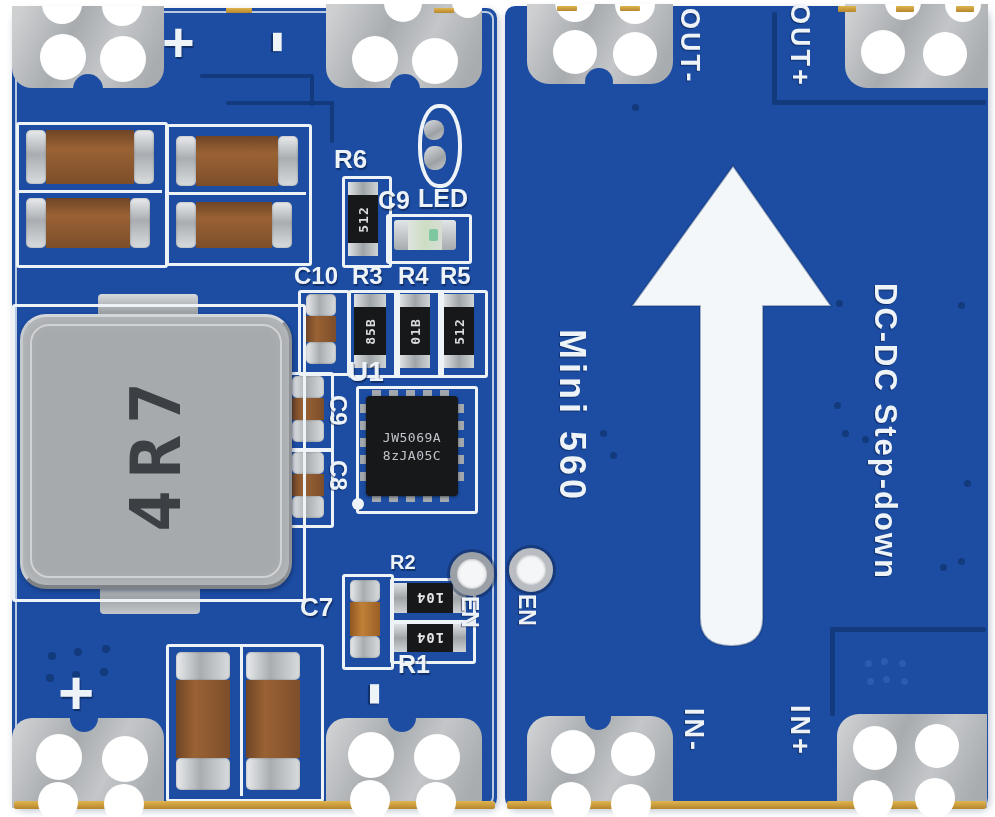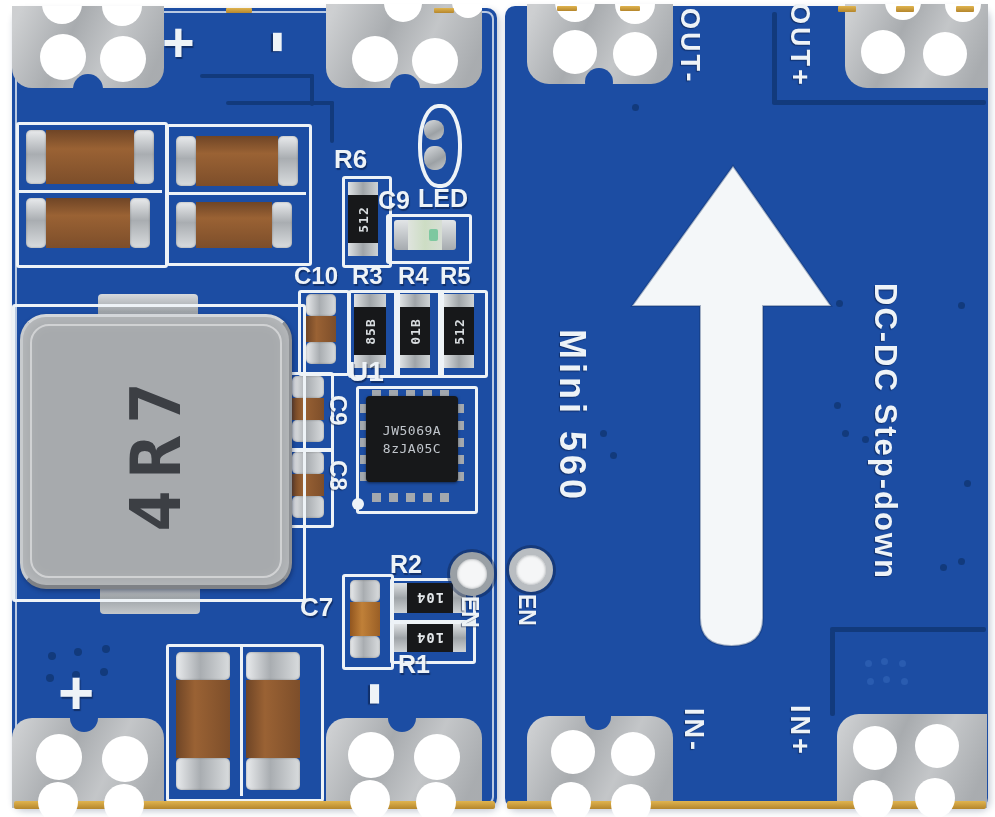--- a/index.html
+++ b/index.html
@@ -170,21 +170,21 @@
       <div class="end"></div>
   </div>
 
   <div class="label" style="left:348px;top:358px;font-size:28px;">U1</div>
   <div class="silkbox" style="left:356px;top:386px;width:116px;height:122px;"></div>
   <div class="silkline" style="left:352px;top:498px;width:12px;height:12px;border-radius:50%;"></div>
   <div class="pins-h" style="left:372px;top:390px;width:80px;"></div>
   <div class="pins-h" style="left:372px;top:493px;width:80px;"></div>
   <div class="pins-v" style="left:360px;top:404px;height:78px;"></div>
   <div class="pins-v" style="left:455px;top:404px;height:78px;"></div>
-  <div class="icbody" style="left:366px;top:396px;width:92px;height:86px;">
+  <div class="icbody" style="left:366px;top:396px;width:92px;height:100px;">
     <span>JW5069A</span>
     <span>8zJA05C</span>
   </div>
 
   <div class="silkbox" style="left:286px;top:372px;width:42px;height:74px;"></div>
   <div class="cap-v" style="left:292px;top:376px;width:32px;height:66px;">
       <div class="end"></div>
       <div class="mid"></div>
       <div class="end"></div>
     </div>
@@ -197,21 +197,21 @@
     </div>
   <div class="label vlabel" style="left:308px;top:477px;width:60px;height:26px;font-size:24px;">C8</div>
 
   <div class="tab-silver" style="left:98px;top:294px;width:100px;height:32px;"></div>
   <div class="tab-silver" style="left:100px;top:578px;width:100px;height:36px;"></div>
   <div class="silkbox" style="left:12px;top:304px;width:288px;height:292px;"></div>
   <div class="inductor" style="left:20px;top:314px;width:266px;height:268px;">
     <span class="ind-mark">4R7</span>
   </div>
 
-  <div class="label" style="left:390px;top:552px;font-size:25px;">R2</div>
+  <div class="label" style="left:390px;top:552px;font-size:20px;">R2</div>
   <div class="silkbox" style="left:342px;top:574px;width:46px;height:90px;"></div>
   <div class="cap-v orange" style="left:350px;top:580px;width:30px;height:78px;">
       <div class="end"></div>
       <div class="mid"></div>
       <div class="end"></div>
     </div>
   <div class="silkbox" style="left:390px;top:578px;width:80px;height:40px;"></div>
   <div class="res-h" style="left:394px;top:583px;width:72px;height:30px;">
     <div class="end"></div>
       <div class="mid">

